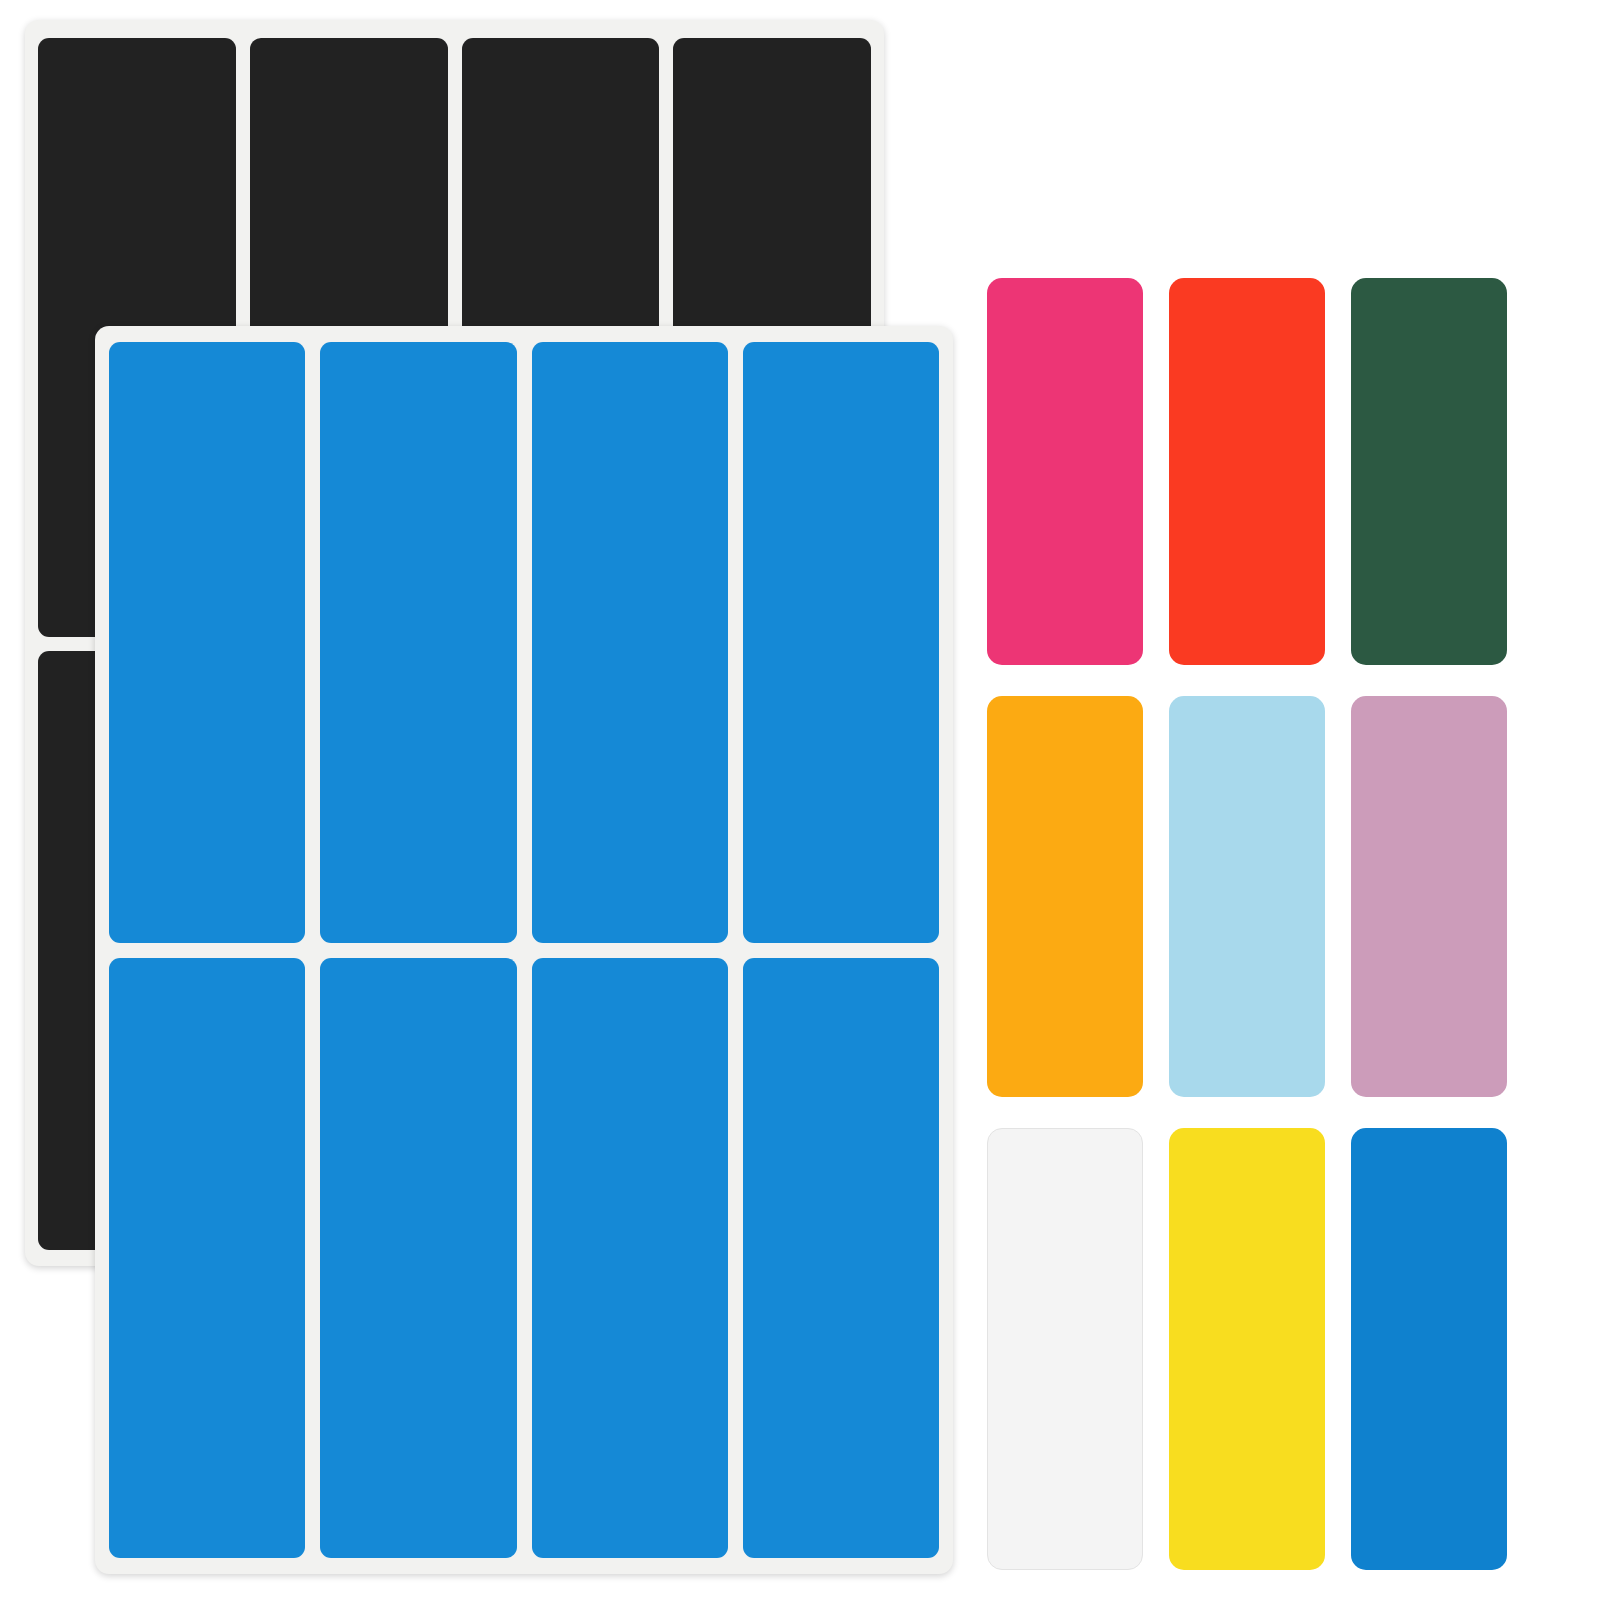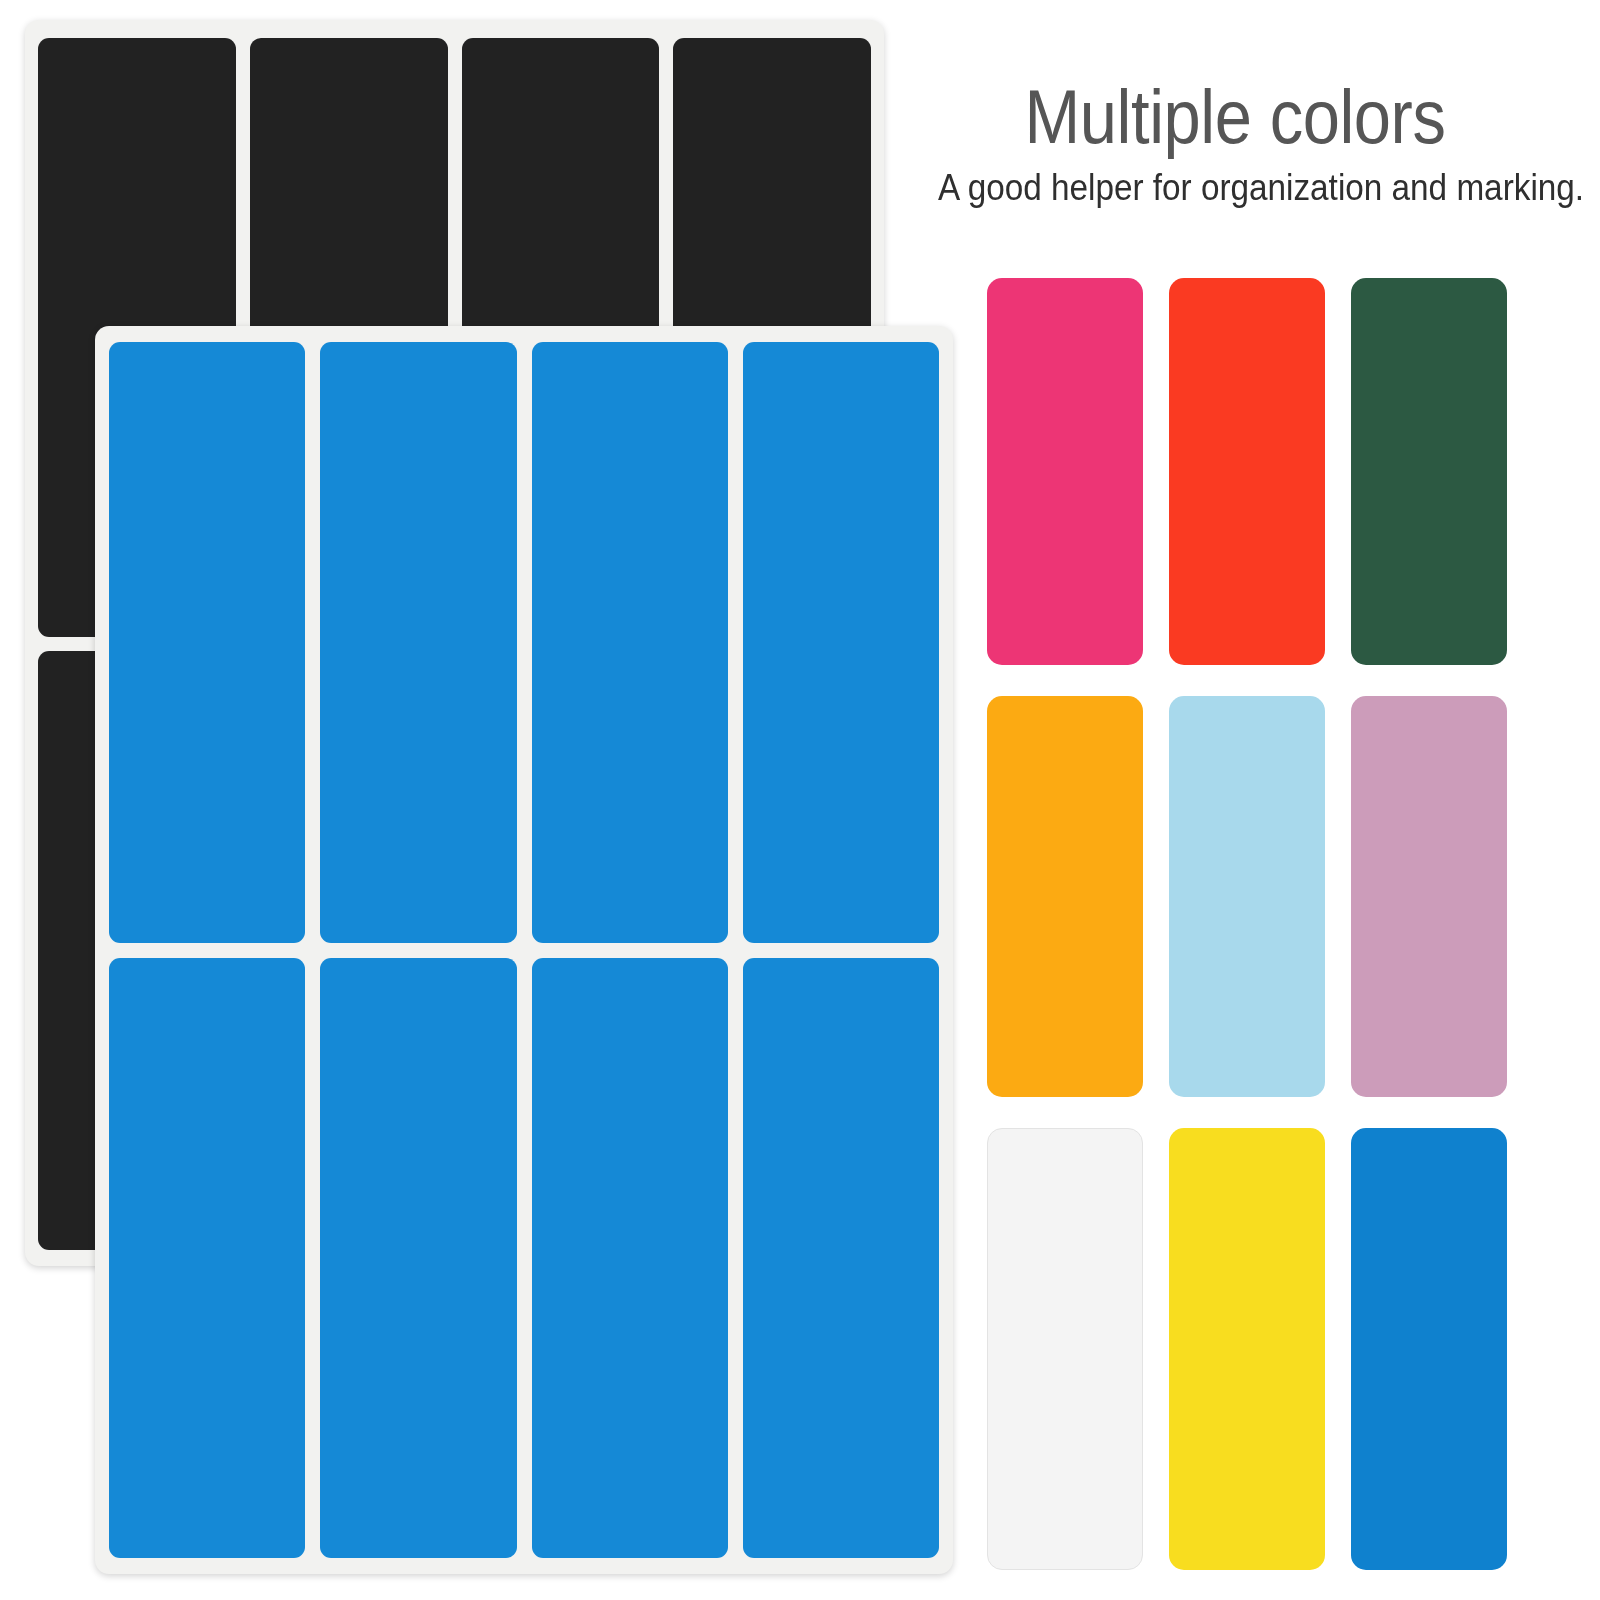--- a/index.html
+++ b/index.html
@@ -143,24 +143,20 @@
         <div class="label" style="background: rgb(21, 137, 214);"></div>
         <div class="label" style="background: rgb(21, 137, 214);"></div>
         <div class="label" style="background: rgb(21, 137, 214);"></div>
         <div class="label" style="background: rgb(21, 137, 214);"></div>
         <div class="label" style="background: rgb(21, 137, 214);"></div>
         <div class="label" style="background: rgb(21, 137, 214);"></div>
         <div class="label" style="background: rgb(21, 137, 214);"></div>
       </div>
   </div>
 
-  <div id="text-block">
-    <h1 id="headline">Multiple colors</h1>
-    <p id="subhead">A good helper for organization and marking.</p>
-  </div>
 
   <div id="swatch-grid">
       <div class="swatch" style="background: rgb(237, 53, 117);"></div>
       <div class="swatch" style="background: rgb(250, 58, 34);"></div>
       <div class="swatch" style="background: rgb(44, 89, 66);"></div>
       <div class="swatch" style="background: rgb(252, 170, 18);"></div>
       <div class="swatch" style="background: rgb(168, 217, 236);"></div>
       <div class="swatch" style="background: rgb(204, 156, 186);"></div>
       <div class="swatch" style="background: rgb(244, 244, 244); border: 1px solid rgb(227, 227, 227);"></div>
       <div class="swatch" style="background: rgb(248, 221, 31);"></div>

